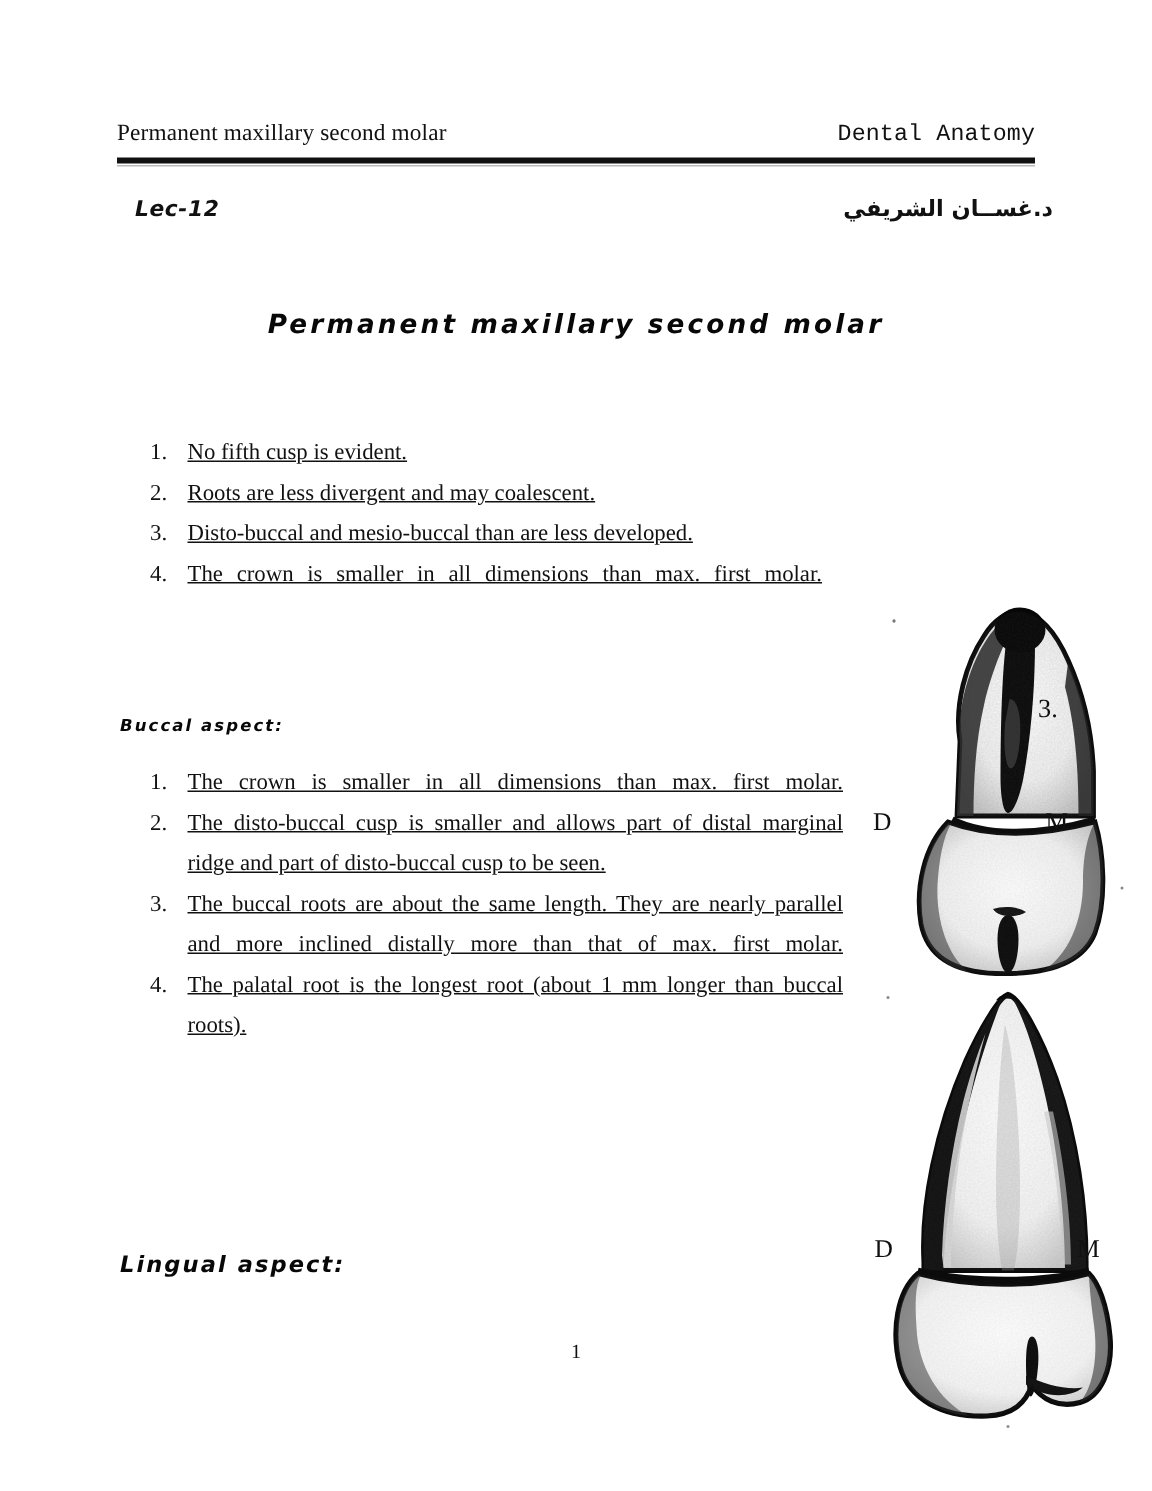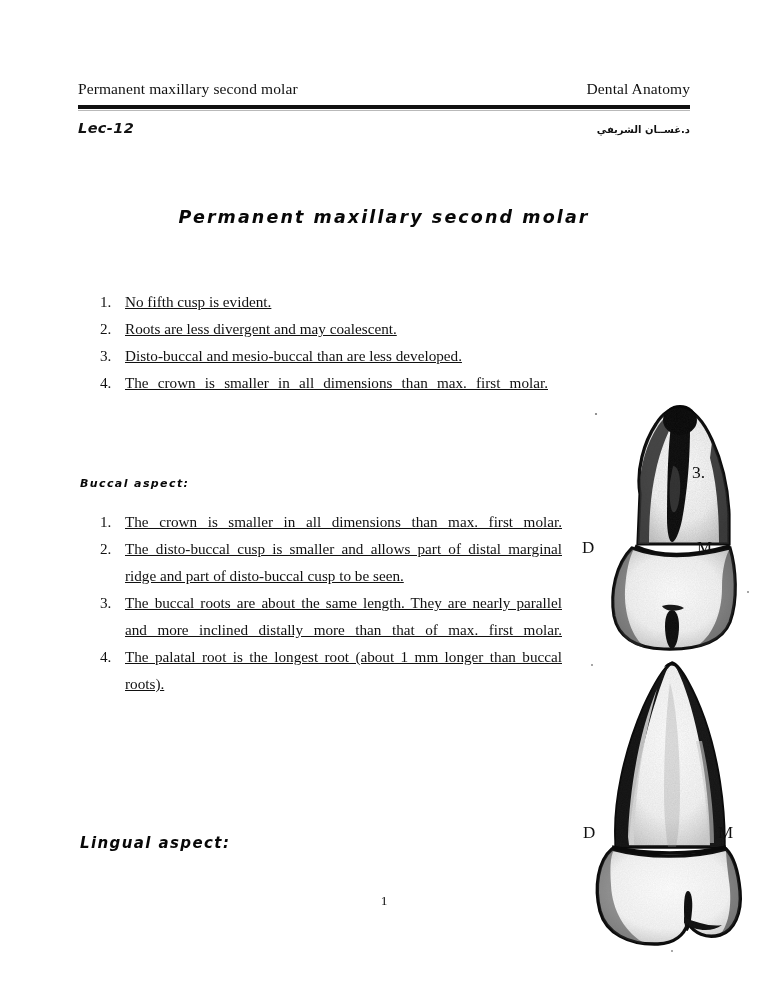--- a/index.html
+++ b/index.html
@@ -30,21 +30,21 @@
     left: 78px;
     top: 80px;
     width: 612px;
     display: flex;
     justify-content: space-between;
     align-items: baseline;
     font-size: 15.5px;
     letter-spacing: 0.1px;
   }
   .header-left { white-space: nowrap; }
-  .header-right { white-space: nowrap; }
+  .header-right { white-space: nowrap; font-family: Liberation Mono, monospace; }
 
   .rule-wrap {
     position: absolute;
     left: 78px;
     top: 105px;
     width: 612px;
   }
   .rule-thick {
     height: 4px;
     background: #111111;
@@ -52,41 +52,42 @@
   }
   .rule-thin {
     height: 1px;
     background: #b9b9b9;
     width: 100%;
     margin-top: 1px;
   }
 
   .subheader-row {
     position: absolute;
-    left: 78px;
+    left: 90px;
     top: 120px;
     width: 612px;
     display: flex;
     justify-content: space-between;
     align-items: baseline;
     gap: 40px;
   }
   .lec {
     font-family: "DejaVu Sans", sans-serif;
     font-weight: bold;
     font-style: italic;
     font-size: 14.5px;
     letter-spacing: 0.4px;
   }
   .author-ar {
     font-family: "DejaVu Sans", sans-serif;
     font-weight: bold;
-    font-size: 10px;
+    font-size: 15px;
     direction: rtl;
     unicode-bidi: embed;
+    margin-top: 10px;
   }
 
   
   .comic {
     font-family: "DejaVu Sans", sans-serif;
     font-weight: bold;
     font-style: italic;
     letter-spacing: 1.4px;
     color: #080808;
   }

